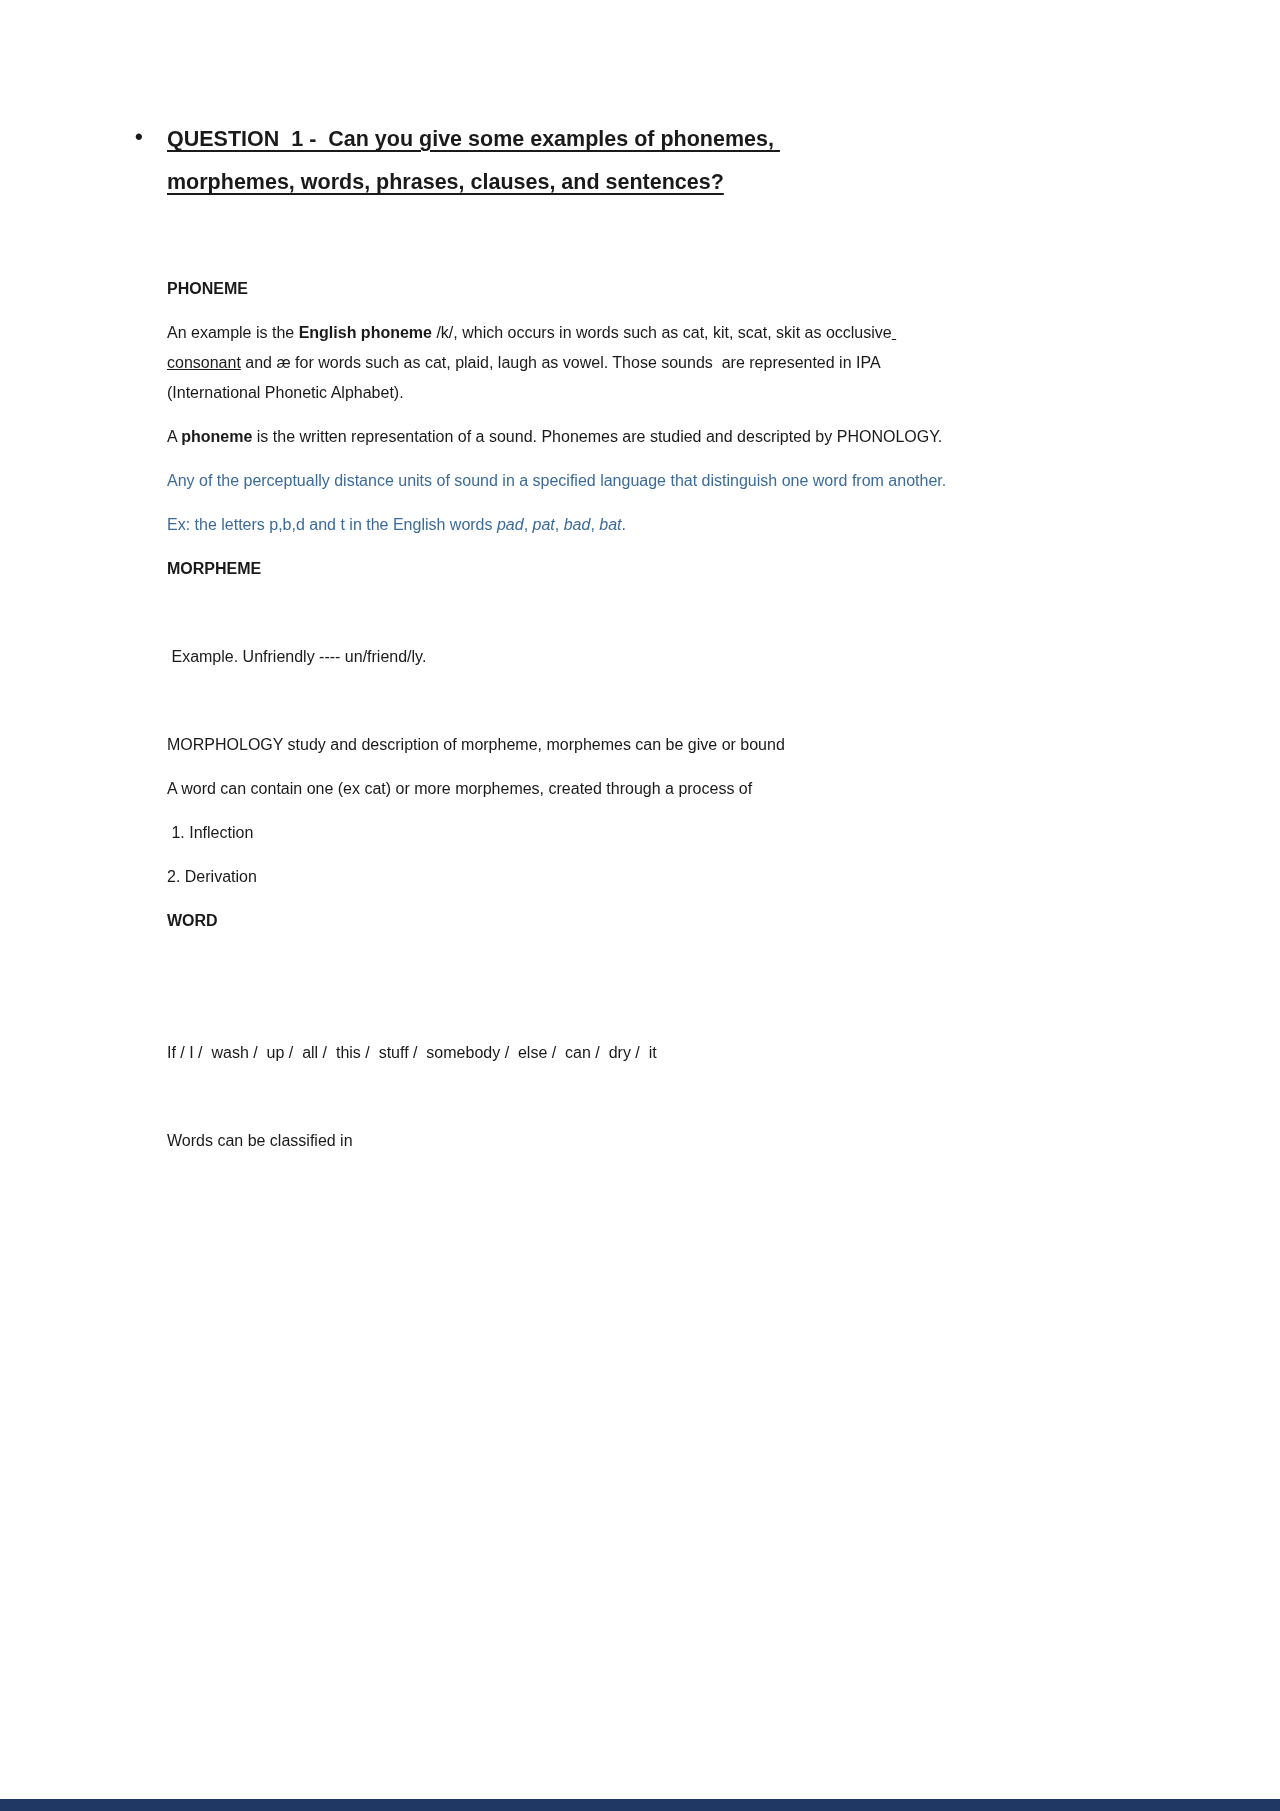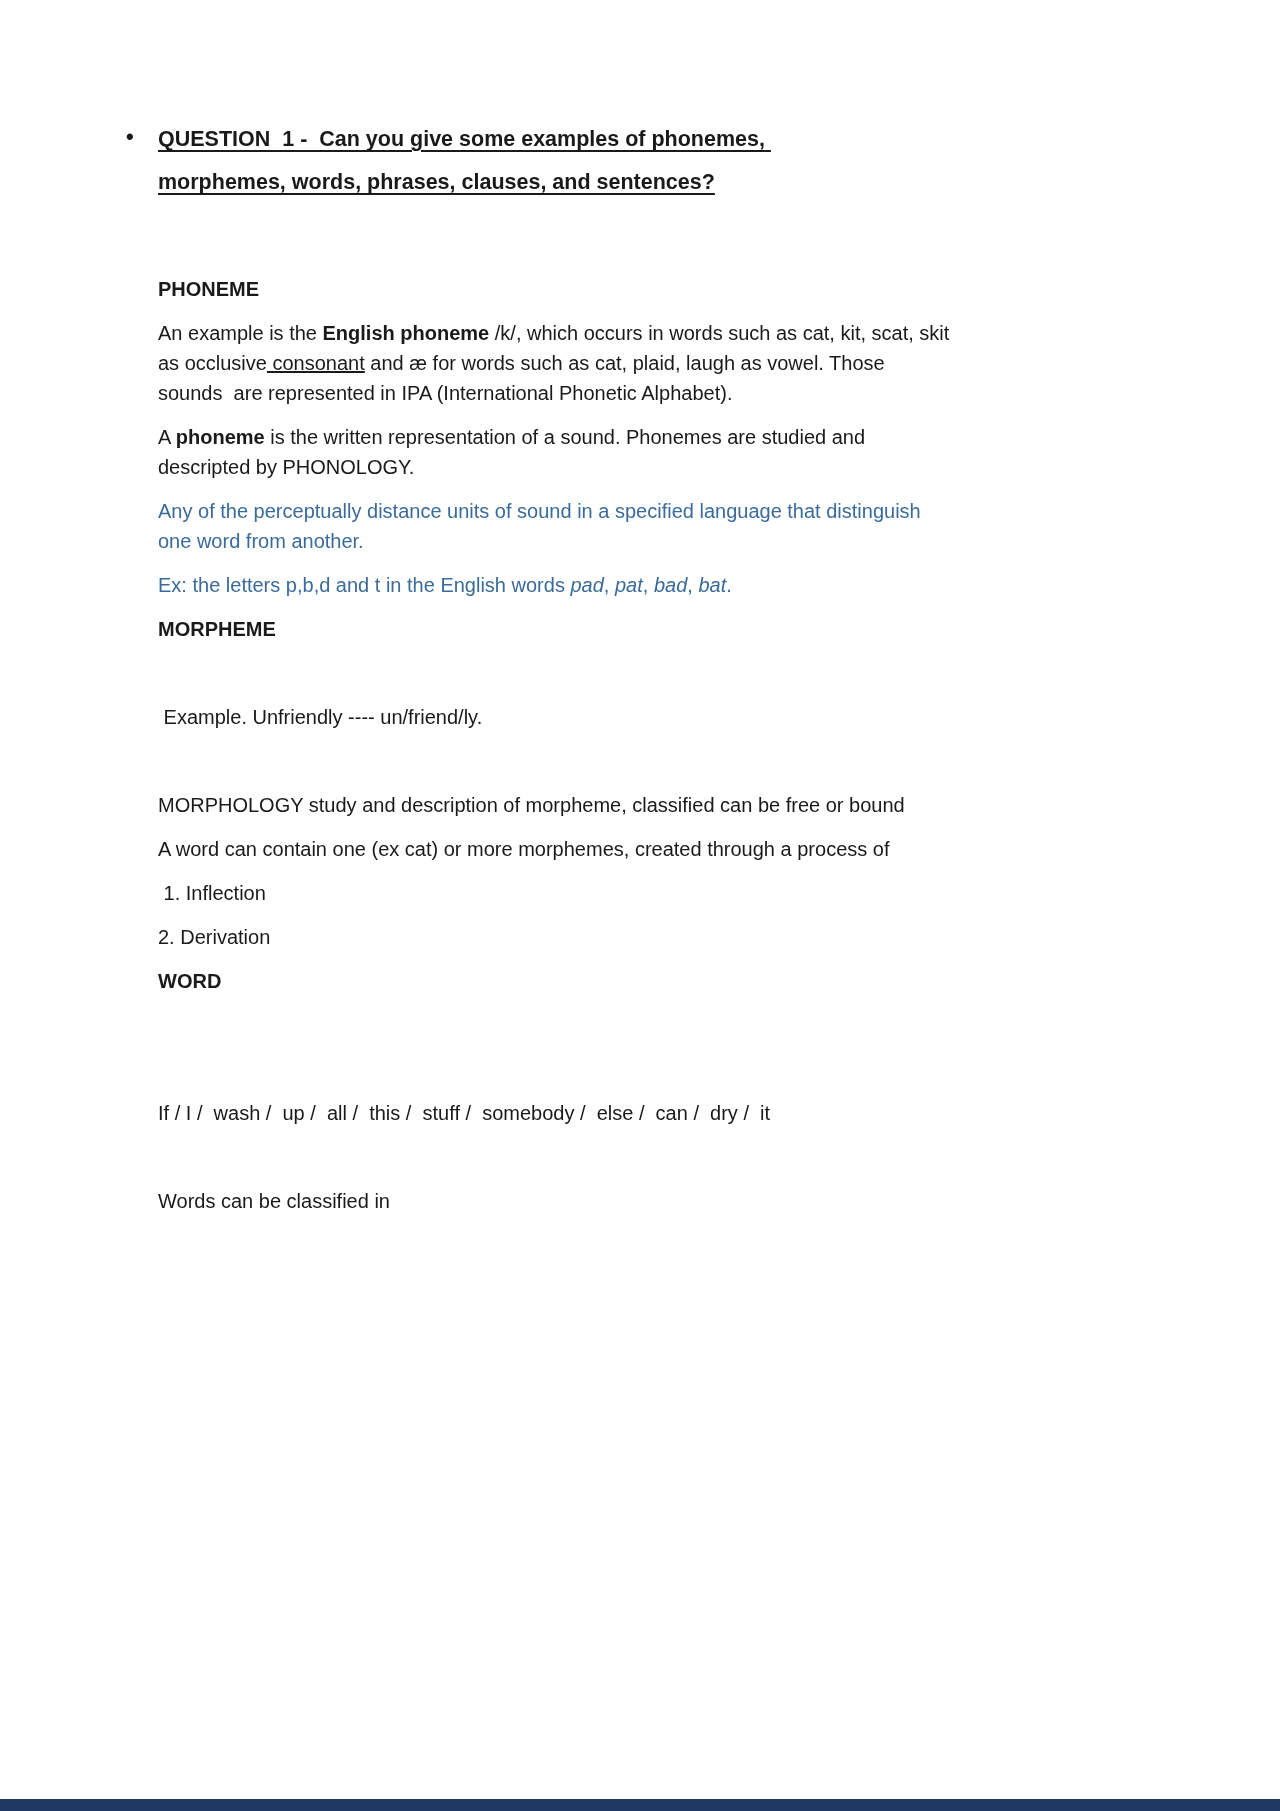--- a/index.html
+++ b/index.html
@@ -7,27 +7,27 @@
   body {
     width: 1280px;
     height: 1811px;
     position: relative;
     overflow: hidden;
     font-family: "Liberation Sans", sans-serif;
     color: var(--body-text, #1a1a1a);
   }
   .doc {
     position: absolute;
-    left: 158px;
+    left: 167px;
     top: 118px;
     width: 792px;
   }
   .para { white-space: pre-wrap; }
   .para.body, .para.blue {
-    font-size: 20px;
+    font-size: 16px;
     line-height: 30px;
     margin-bottom: 14px;
   }
   .para.blue { color: var(--blue-text, #3a6b9b); }
   .para.blank { height: 30px; margin-bottom: 14px; }
   .para.heading {
     position: relative;
     font-size: 21.5px;
     line-height: 43px;
     font-weight: 700;
@@ -62,21 +62,21 @@
     <div class="para heading"><span class="run b u">QUESTION  1 -  Can you give some examples of phonemes, morphemes, words, phrases, clauses, and sentences?</span></div>
     <div class="para body"><span class="run b">PHONEME</span></div>
     <div class="para body"><span class="run">An example is the </span><span class="run b">English phoneme</span><span class="run"> /k/, which occurs in words such as cat, kit, scat, skit as occlusive</span><span class="run u"> consonant</span><span class="run"> and æ for words such as cat, plaid, laugh as vowel. Those sounds  are represented in IPA (International Phonetic Alphabet).</span></div>
     <div class="para body"><span class="run">A </span><span class="run b">phoneme</span><span class="run"> is the written representation of a sound. Phonemes are studied and descripted by PHONOLOGY.</span></div>
     <div class="para blue"><span class="run">Any of the perceptually distance units of sound in a specified language that distinguish one word from another.</span></div>
     <div class="para blue"><span class="run">Ex: the letters p,b,d and t in the English words </span><span class="run i">pad</span><span class="run">, </span><span class="run i">pat</span><span class="run">, </span><span class="run i">bad</span><span class="run">, </span><span class="run i">bat</span><span class="run">.</span></div>
     <div class="para body"><span class="run b">MORPHEME</span></div>
     <div class="para blank"></div>
     <div class="para body"><span class="run"> Example. Unfriendly ---- un/friend/ly.</span></div>
     <div class="para blank"></div>
-    <div class="para body"><span class="run">MORPHOLOGY study and description of morpheme, classified can be free or bound</span></div>
+    <div class="para body"><span class="run">MORPHOLOGY study and description of morpheme, morphemes can be give or bound</span></div>
     <div class="para body"><span class="run">A word can contain one (ex cat) or more morphemes, created through a process of</span></div>
     <div class="para body"><span class="run"> 1. Inflection</span></div>
     <div class="para body"><span class="run">2. Derivation</span></div>
     <div class="para body"><span class="run b">WORD</span></div>
     <div class="para blank"></div>
     <div class="para blank"></div>
     <div class="para body"><span class="run">If / I /  wash /  up /  all /  this /  stuff /  somebody /  else /  can /  dry /  it</span></div>
     <div class="para blank"></div>
     <div class="para body"><span class="run">Words can be classified in</span></div>
   </div>

